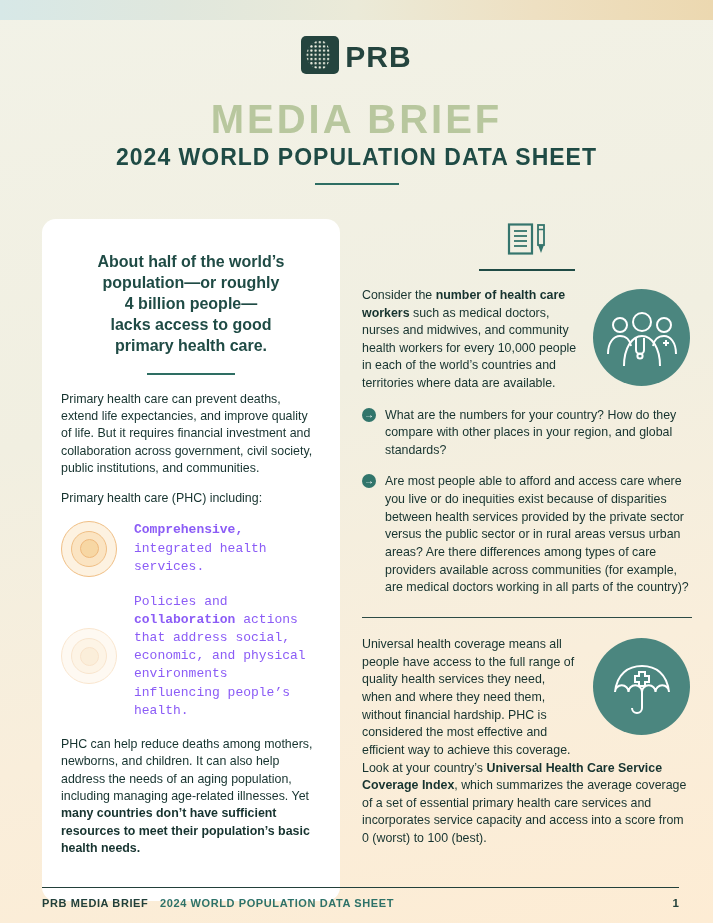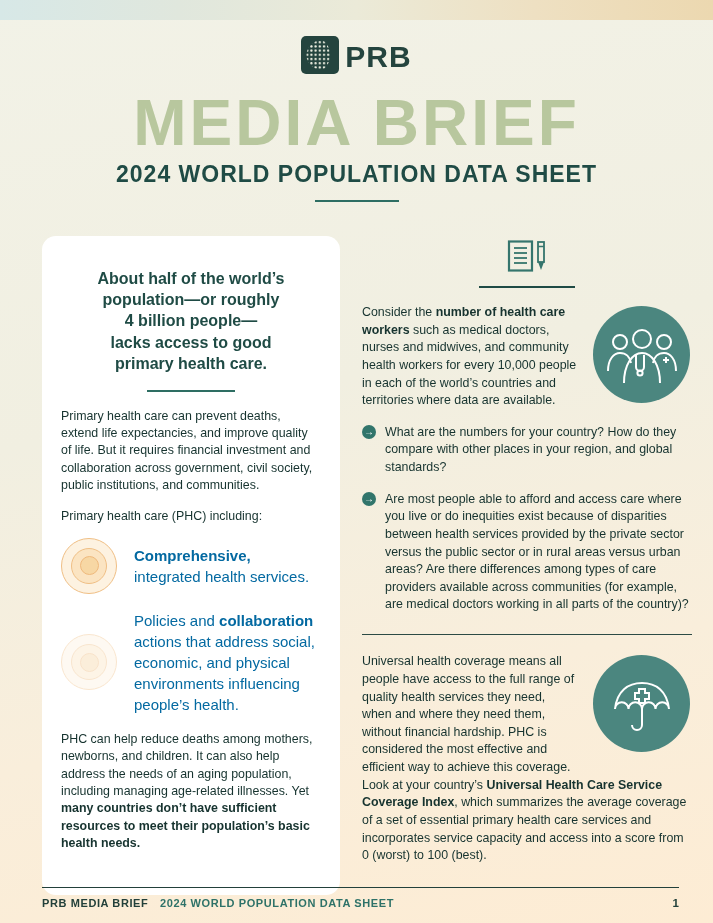--- a/index.html
+++ b/index.html
@@ -16,22 +16,22 @@
   .top-bar {
     height: 20px;
     width: 100%;
     background: linear-gradient(90deg, #d7e8e7 0%, #e0e7dd 25%, #ebead8 50%, #eee0c2 75%, #ecd8b0 100%);
   }
   
   .header { text-align: center; padding-top: 16px; }
   .logo-row { display: inline-flex; align-items: center; gap: 6px; }
   .logo-text { font-size: 30px; font-weight: bold; color: #24443e; letter-spacing: 1px; }
   .brief-title {
-    font-size: 64px; font-weight: bold; letter-spacing: 3px;
-    color: #b8c79e; margin-top: 12px; line-height: 1.05;
+    font-size: 40px; font-weight: bold; letter-spacing: 3px;
+    color: #b8c79e; margin-top: 20px; line-height: 1.05;
   }
   .brief-subtitle {
     font-size: 23px; font-weight: bold; letter-spacing: 1px;
     color: #1f4b45; margin-top: 4px;
   }
   .header-divider {
     width: 84px; height: 2px; background: #2e6e63;
     margin: 12px auto 12px auto; border: none;
   }
   .intro {
@@ -59,21 +59,21 @@
     text-align: center; line-height: 1.32;
     white-space: pre-line;
   }
   .card-divider {
     width: 88px; height: 2px; background: #2e6e63;
     margin: 16px auto 16px auto; border: none;
   }
   .card p { font-size: 12.4px; line-height: 1.4; color: #16332f; margin-bottom: 13px; }
   .phc-list { margin: 4px 0 2px 0; }
   .phc-item { display: flex; align-items: center; gap: 17px; margin-bottom: 16px; }
-  .phc-item .text { font-size: 15px; line-height: 1.4; color: #0369a1; }
+  .phc-item .text { font-size: 13px; line-height: 1.4; color: #8b5cf6; font-family: Liberation Mono, monospace; }
   .rings { width: 56px; height: 56px; flex: 0 0 56px; border-radius: 50%;
     background: #fdf2e1; border: 1.5px solid #f0bf85;
     display: flex; align-items: center; justify-content: center; }
   .rings .mid { width: 36px; height: 36px; border-radius: 50%;
     background: #fbe4c2; border: 1.5px solid #f0bf85;
     display: flex; align-items: center; justify-content: center; }
   .rings .inner { width: 19px; height: 19px; border-radius: 50%;
     background: #f7d7a4; border: 1.5px solid #efb97c; }
   .fade-1 { opacity: 1; }
   .fade-2 { opacity: .55; }

